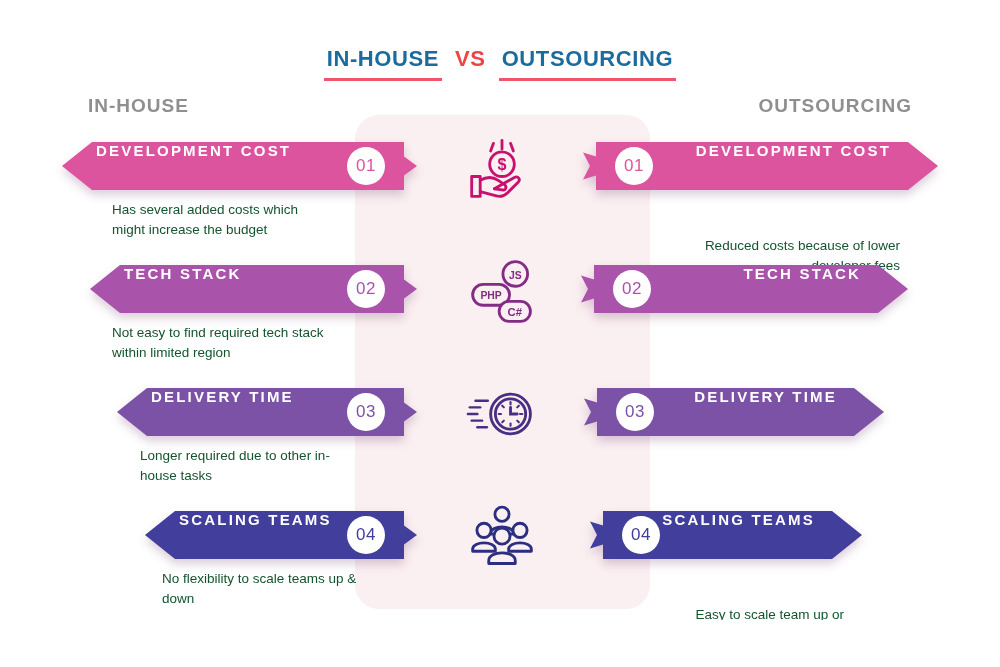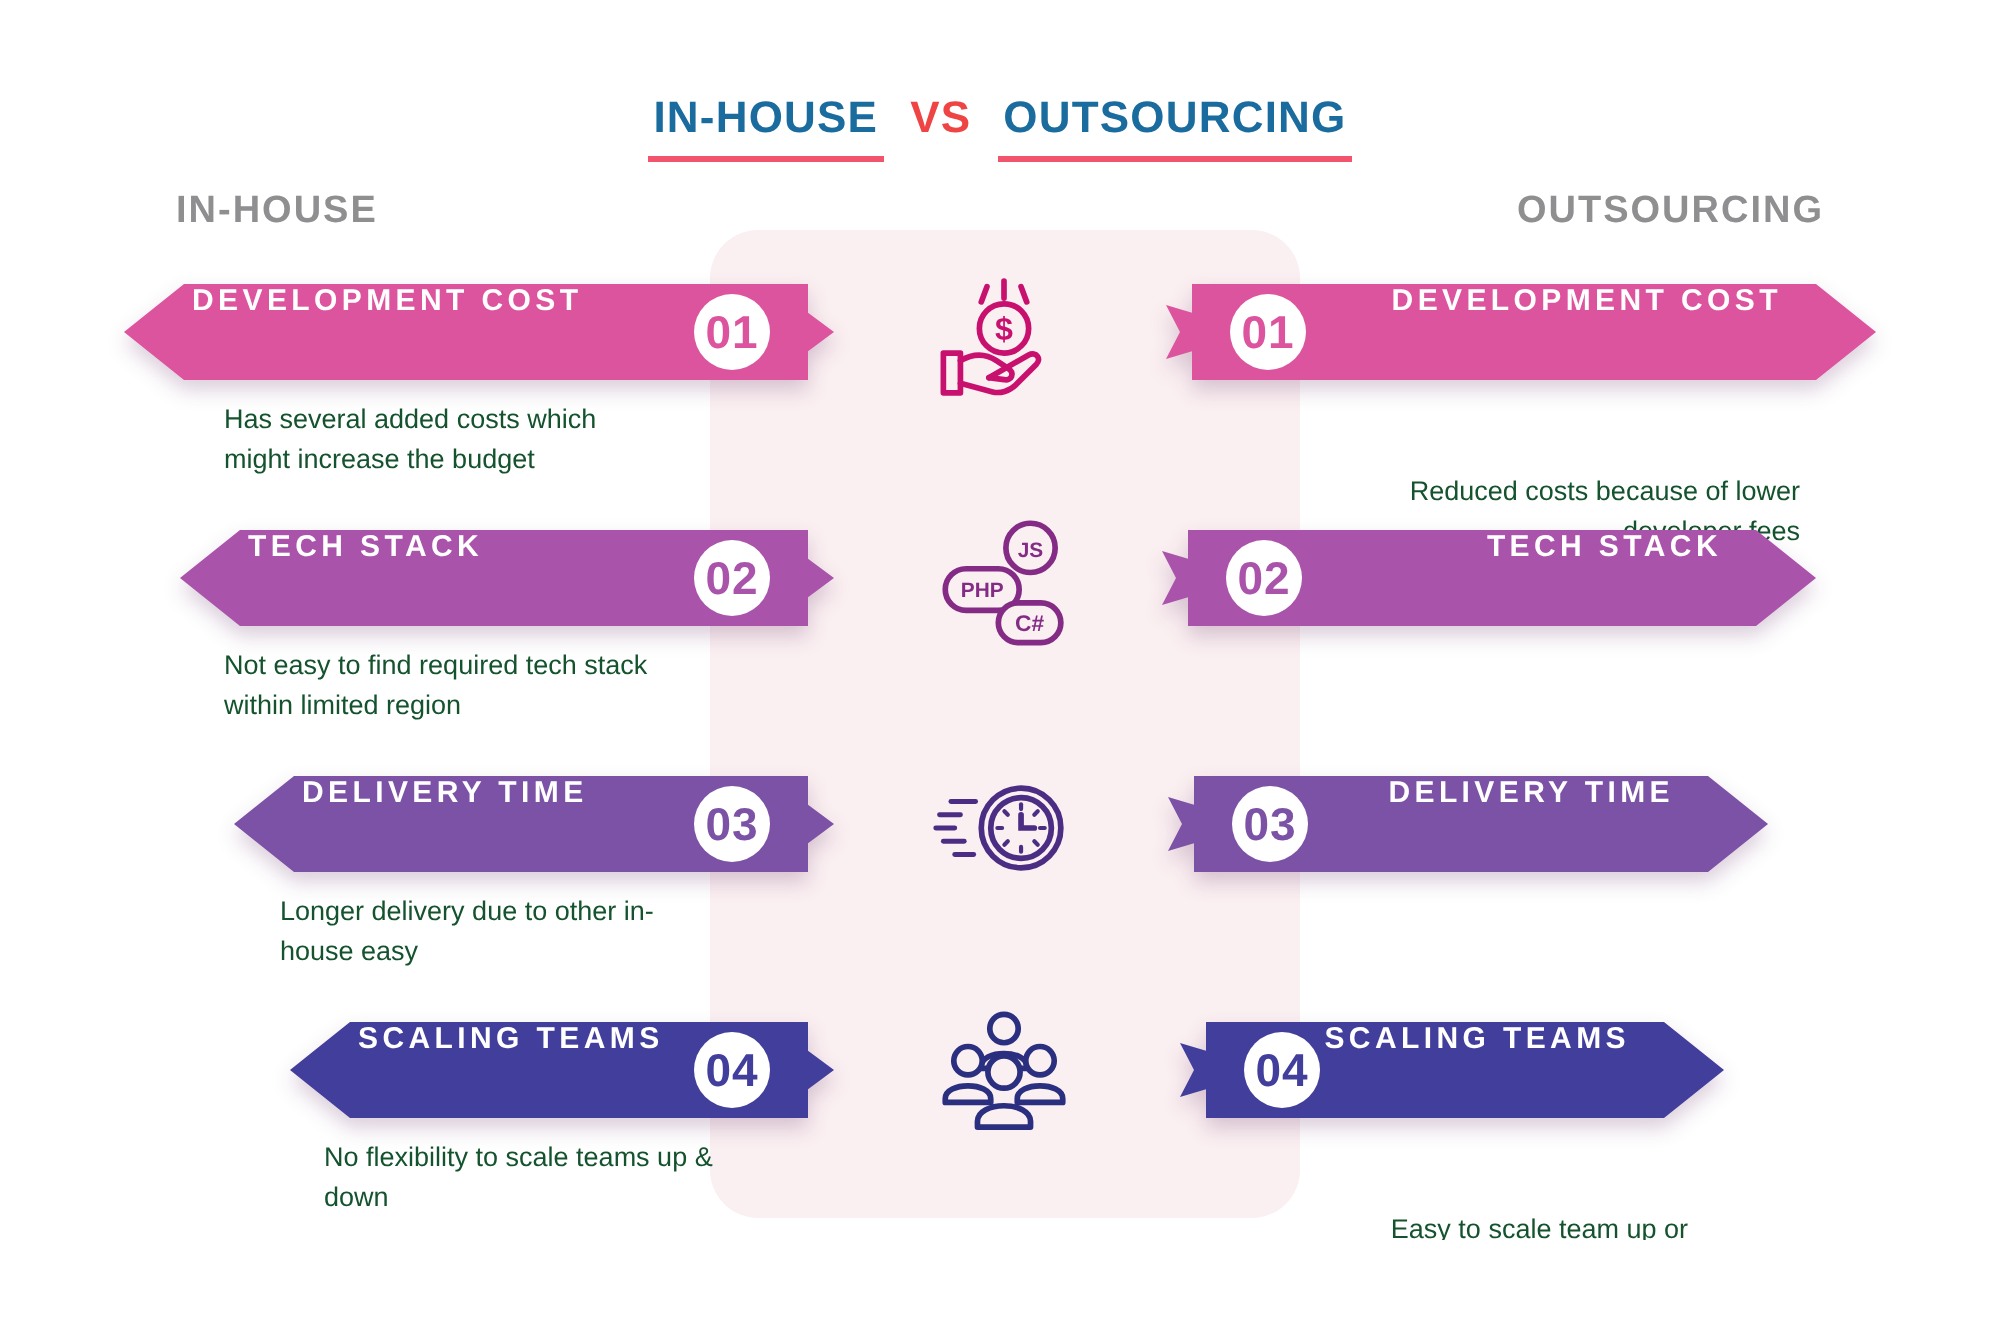--- a/index.html
+++ b/index.html
@@ -40,21 +40,21 @@
   .banner.rgt{
     clip-path:polygon(13px 0,calc(100% - 30px) 0,100% 50%,calc(100% - 30px) 100%,13px 100%,13px 70%,0 78%,7px 50%,0 22%,13px 30%);
   }
   .blabel{
     color:#fff;font-size:15px;font-weight:bold;letter-spacing:2.2px;white-space:nowrap;
   }
   .banner.lft .blabel{margin-left:34px;}
   .banner.rgt .blabel{position:absolute;right:47px;}
   .num{
     position:absolute;top:5px;width:38px;height:38px;border-radius:50%;background:#fff;
-    color:var(--c);font-size:23px;font-weight:bold;
+    color:var(--c);font-size:17px;font-weight:normal;
     display:flex;align-items:center;justify-content:center;letter-spacing:.5px;
   }
   .banner.lft .num{right:32px;}
   .banner.rgt .num{left:32px;}
   .r0{--c:#dd549e;} .r1{--c:#a953ab;} .r2{--c:#7b52a5;} .r3{--c:#423e9c;}
   
   .desc{
     position:absolute;font-size:13.5px;line-height:1.5;color:#14532d;
   }
   .desc.right{text-align:right;margin-top:36px;}
@@ -159,21 +159,21 @@
       <span class="blabel">TECH STACK</span>
     </div>
   </div>
 
   <div class="banner-wrap" style="top:388px;left:117px;width:300px">
     <div class="banner lft r2">
       <span class="blabel">DELIVERY TIME</span>
       <span class="num">03</span>
     </div>
   </div>
-  <div class="desc" style="top:446px;left:140px;width:205px">Longer delivery due to other in-house easy</div>
+  <div class="desc" style="top:446px;left:140px;width:205px">Longer required due to other in-house tasks</div>
 
   <div class="banner-wrap" style="top:388px;left:584px;width:300px">
     <div class="banner rgt r2">
       <span class="num">03</span>
       <span class="blabel">DELIVERY TIME</span>
     </div>
   </div>
 
   <div class="banner-wrap" style="top:511px;left:145px;width:272px">
     <div class="banner lft r3">

